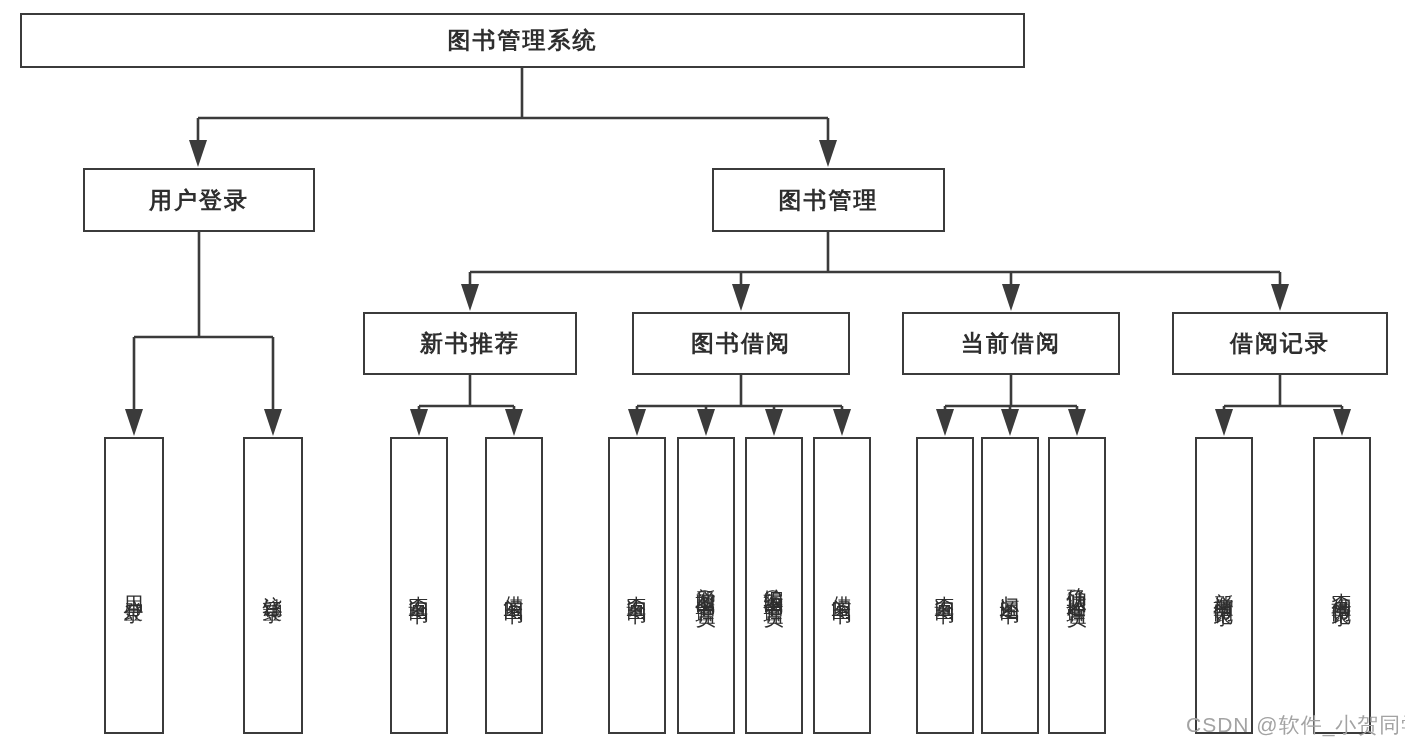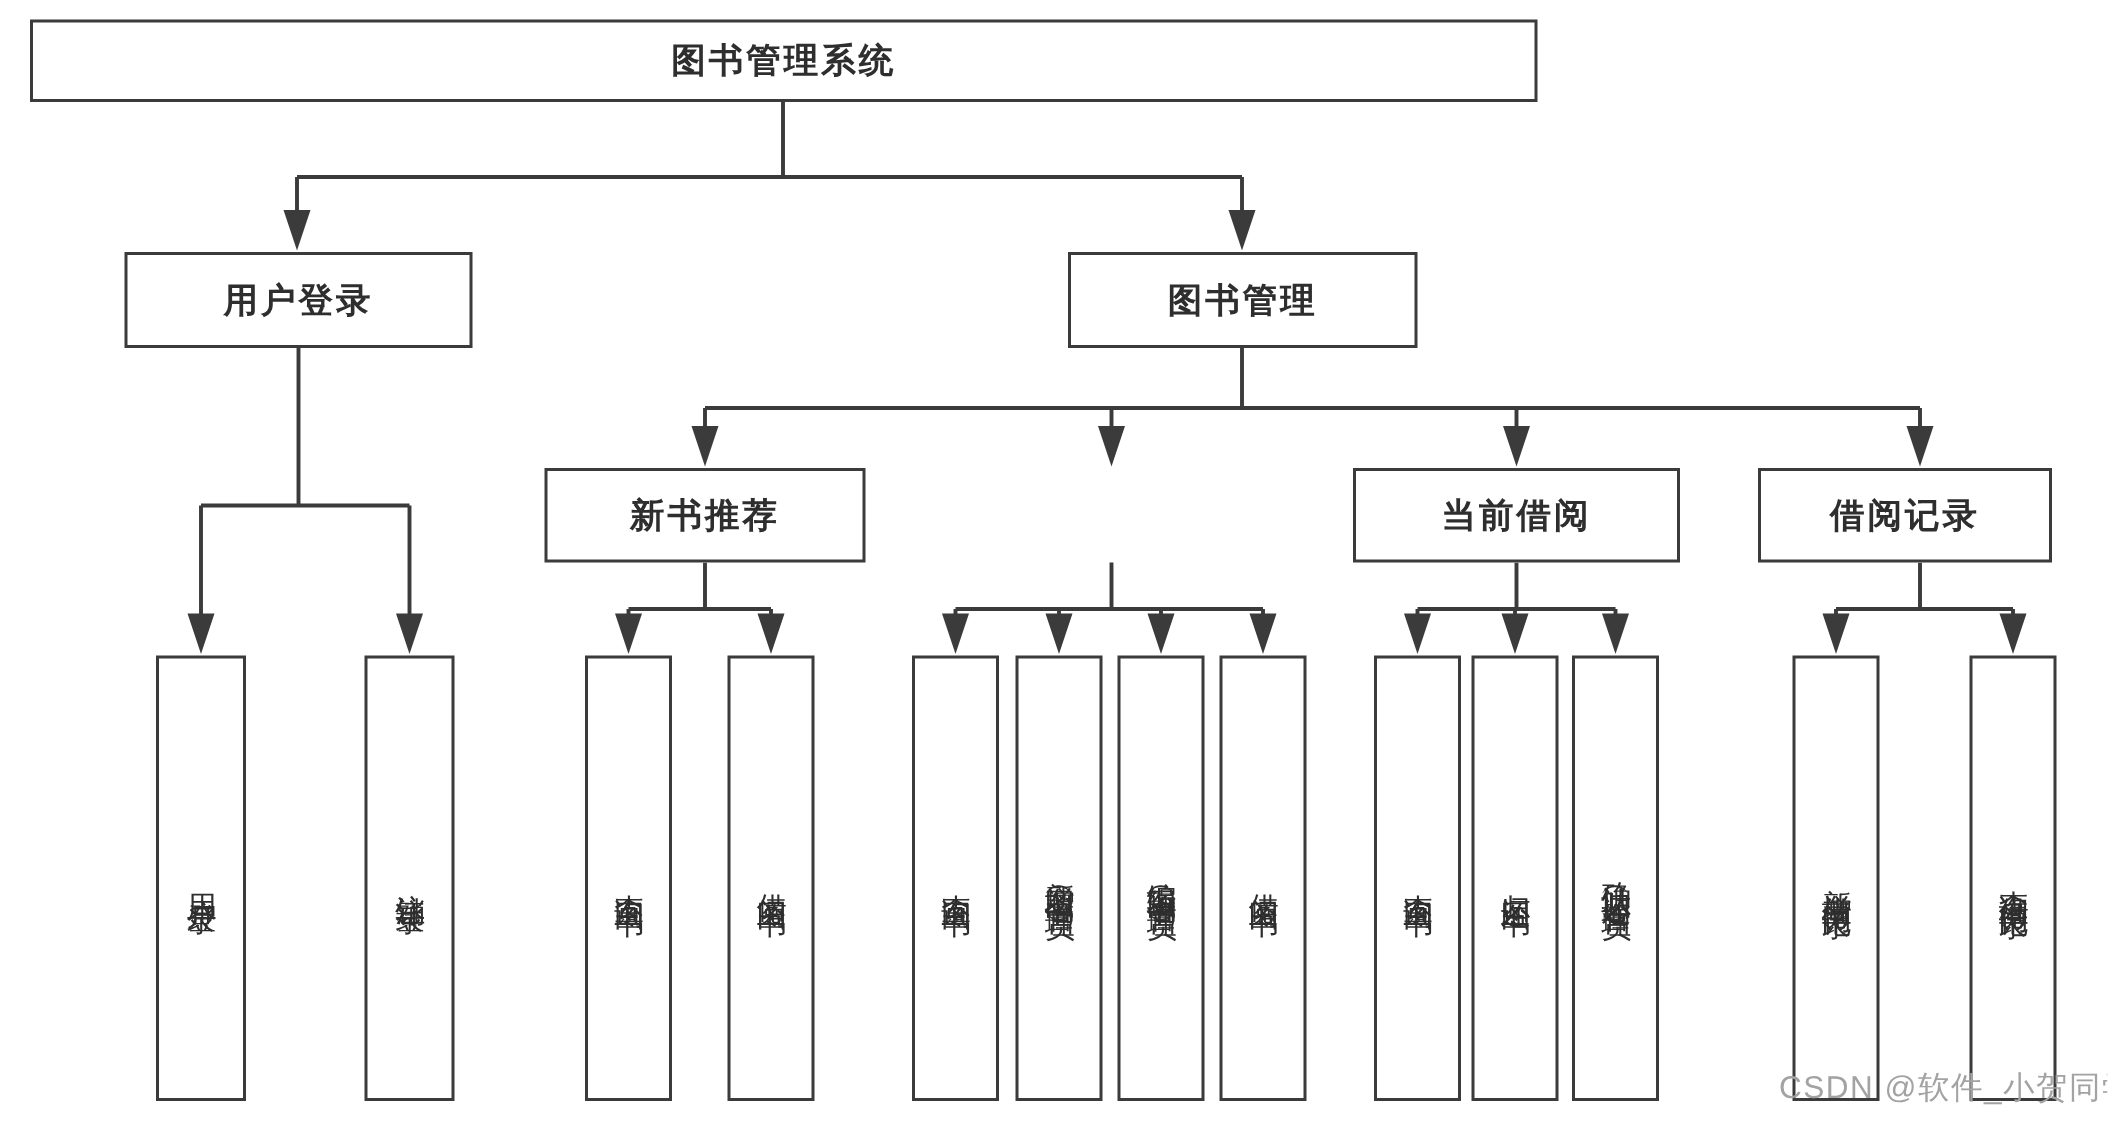--- a/index.html
+++ b/index.html
@@ -61,22 +61,23 @@
       <polygon points="1333,409 1351,409 1342,436"></polygon>
     </g>
   </svg>
 
   <div class="node h" style="left:20px; top:13px; width:1005px; height:55px;">图书管理系统</div>
 
   <div class="node h" style="left:83px; top:168px; width:232px; height:64px;">用户登录</div>
   <div class="node h" style="left:363px; top:312px; width:214px; height:63px;">新书推荐</div>
 
   <div class="node h" style="left:712px; top:168px; width:233px; height:64px;">图书管理</div>
+  <div class="node h" style="left:632px; top:312px; width:218px; height:63px;">图书借阅</div>
   <div class="node h" style="left:902px; top:312px; width:218px; height:63px;">当前借阅</div>
-  <div class="node h" style="left:1172px; top:312px; width:196px; height:63px;">借阅记录</div>
+  <div class="node h" style="left:1172px; top:312px; width:216px; height:63px;">借阅记录</div>
 
   <div class="node v" style="left:104px; top:437px; width:60px; height:297px;">用户登录</div>
   <div class="node v" style="left:243px; top:437px; width:60px; height:297px;">注销登录</div>
 
   <div class="node v" style="left:390px; top:437px; width:58px; height:297px;">查询图书</div>
   <div class="node v" style="left:485px; top:437px; width:58px; height:297px;">借阅图书</div>
 
   <div class="node v" style="left:608px; top:437px; width:58px; height:297px;">查询图书</div>
   <div class="node v" style="left:677px; top:437px; width:58px; height:297px;">新增图书（管理员）</div>
   <div class="node v" style="left:745px; top:437px; width:58px; height:297px;">编辑图书（管理员）</div>

